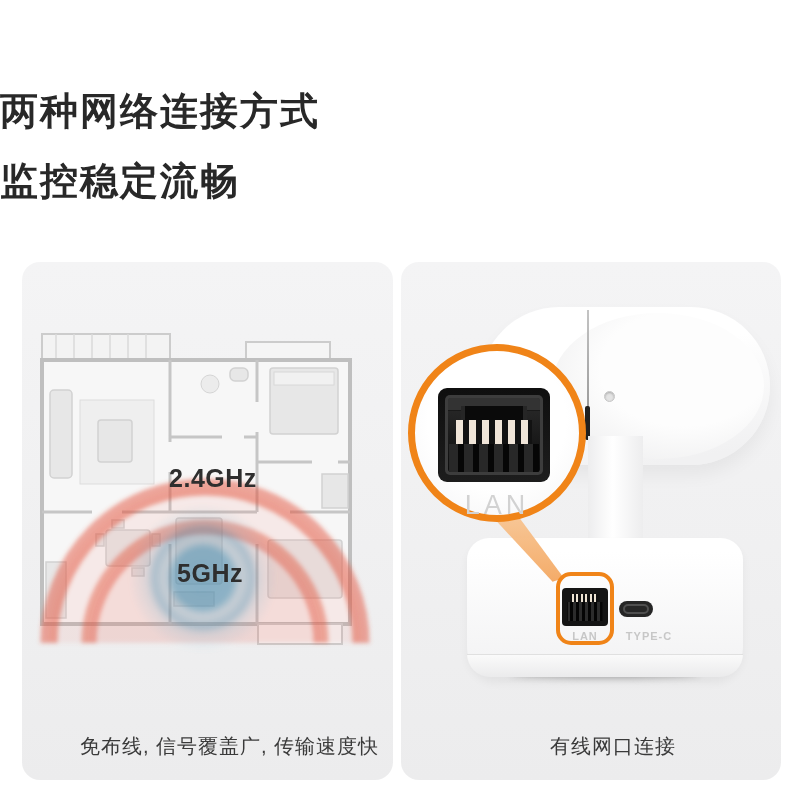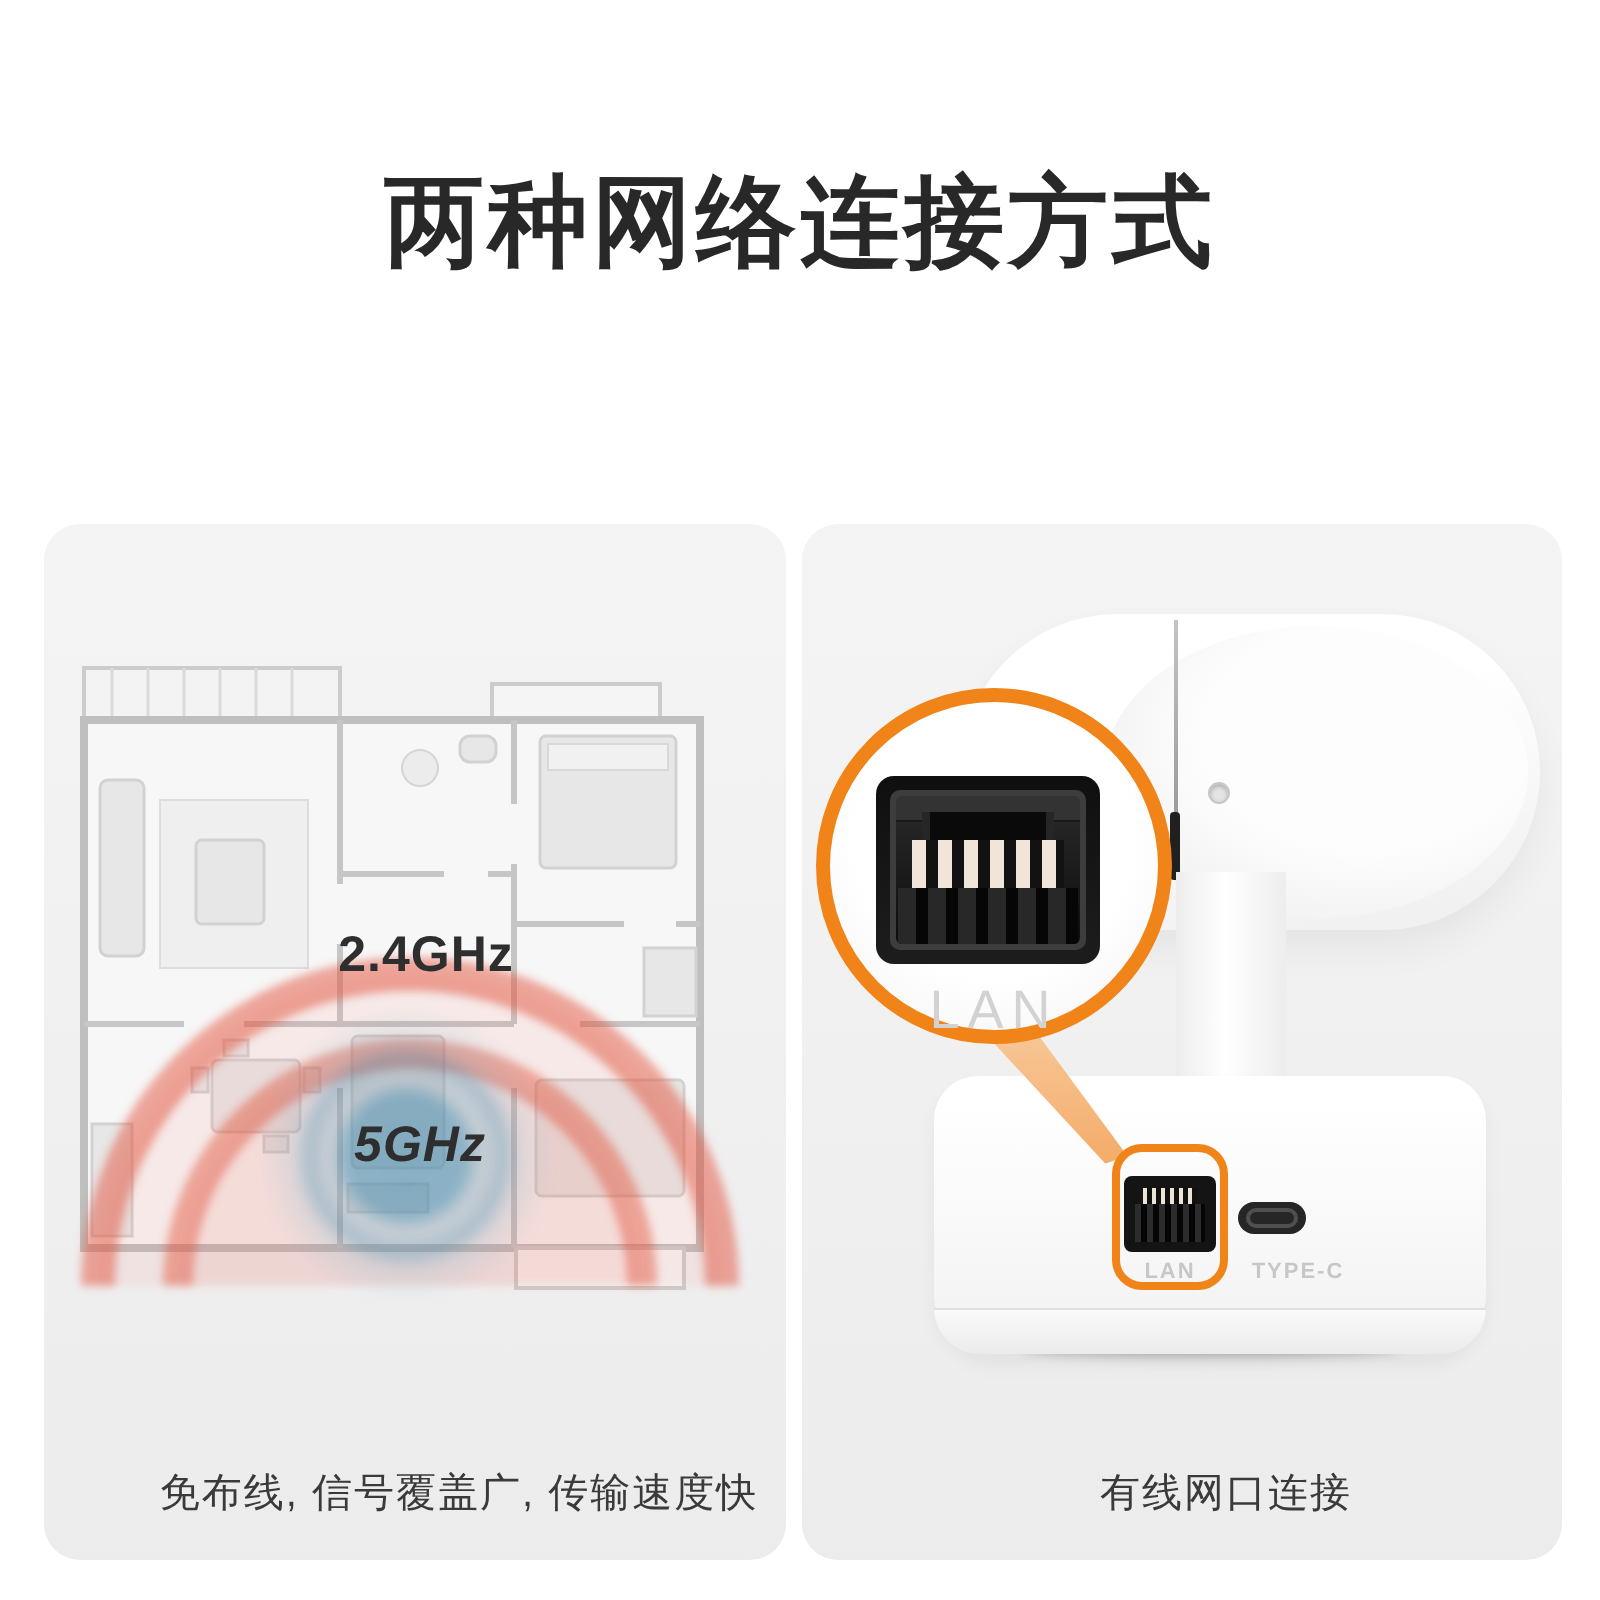--- a/index.html
+++ b/index.html
@@ -1,21 +1,21 @@
 <!DOCTYPE html>
 <html><head>
 <meta charset="utf-8">
 <style>
   html,body{margin:0;padding:0;background:#ffffff;}
   body{font-family:"Liberation Sans","DejaVu Sans",sans-serif;}
   .stage{position:relative;width:800px;height:800px;background:#ffffff;overflow:hidden;margin:0 auto;}
 
   
-  .main-title{position:absolute;top:76px;left:0;width:100%;text-align:center;
-    color:#282828;font-weight:800;font-size:50px;line-height:70px;letter-spacing:2px;}
+  .main-title{position:absolute;top:76px;left:0;width:100%;
+    color:#282828;font-weight:800;font-size:38px;line-height:70px;letter-spacing:2px;}
 
   
   .panel{position:absolute;top:262px;height:518px;border-radius:18px;
     background:linear-gradient(180deg,#f4f4f5 0%,#f0f0f1 55%,#ececed 100%);overflow:hidden;}
   .panel-left{left:22px;width:371px;}
   .panel-right{left:401px;width:380px;}
 
   .caption-title{position:absolute;left:0;right:0;bottom:52px;text-align:center;
     font-size:29px;font-weight:800;color:#1f1f1f;letter-spacing:1px;}
   .caption-sub{position:absolute;left:0;right:0;bottom:20px;text-align:center;
@@ -89,20 +89,21 @@
   .rj45-teeth{position:absolute;top:46px;left:50%;transform:translateX(-50%);width:90px;height:30px;
     background:repeating-linear-gradient(90deg,#282828 0 9px,#060606 9px 15px);}
 </style>
 </head>
 <body>
 
 <div class="stage">
 
   <div class="main-title">
     <div>两种网络连接方式</div>
+    <div>监控稳定流畅</div>
   </div>
 
   <div class="panel panel-left">
 
     <svg class="floor-svg" viewBox="0 0 371 518">
       <defs>
         <radialGradient id="blueGrad" cx="50%" cy="50%" r="50%">
           <stop offset="0%" stop-color="rgba(66,148,184,0.62)"></stop>
           <stop offset="40%" stop-color="rgba(66,148,184,0.58)"></stop>
           <stop offset="52%" stop-color="rgba(110,178,205,0.34)"></stop>
@@ -151,21 +152,21 @@
       <g filter="url(#softBlur)">
         <path d="M 27 381 A 156 156 0 0 1 339 381 Z" fill="rgba(236,112,88,0.10)"></path>
         <path d="M 27 381 A 156 156 0 0 1 339 381" fill="none" stroke="rgba(227,84,60,0.50)" stroke-width="17"></path>
         <path d="M 67 381 A 116 116 0 0 1 299 381 Z" fill="rgba(236,112,88,0.10)"></path>
         <path d="M 67 381 A 116 116 0 0 1 299 381" fill="none" stroke="rgba(227,84,60,0.46)" stroke-width="15"></path>
         <circle cx="181" cy="316" r="74" fill="url(#blueGrad)"></circle>
       </g>
     </svg>
 
     <div class="band-label" style="left:191px;top:216px;">2.4GHz</div>
-    <div class="band-label" style="left:188px;top:311px;font-style:italic;">5GHz</div>
+    <div class="band-label" style="left:188px;top:311px;">5GHz</div>
 
     <div class="caption-sub">免布线, 信号覆盖广, 传输速度快</div>
   </div>
 
   <div class="panel panel-right">
 
     <div class="cam-shadow"></div>
 
     <div class="cam-head">
       <div class="cam-head-oval"></div>

